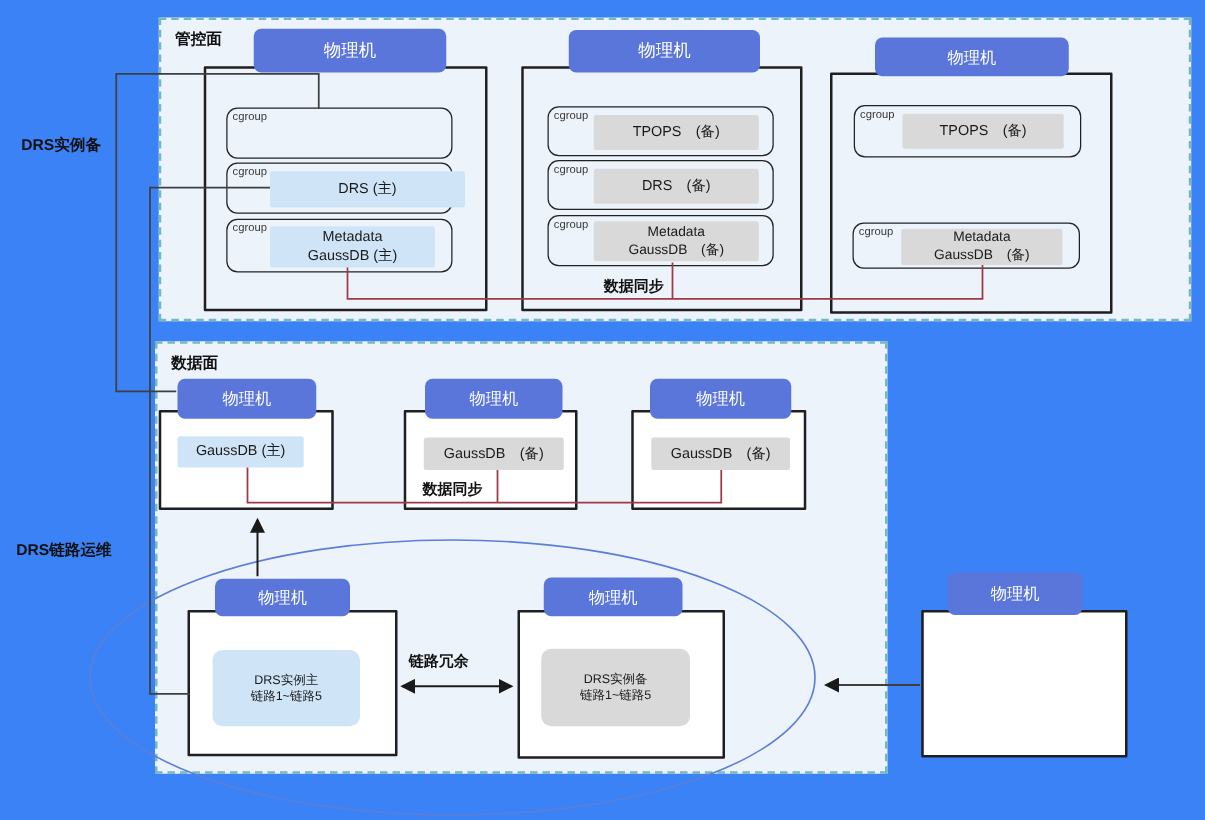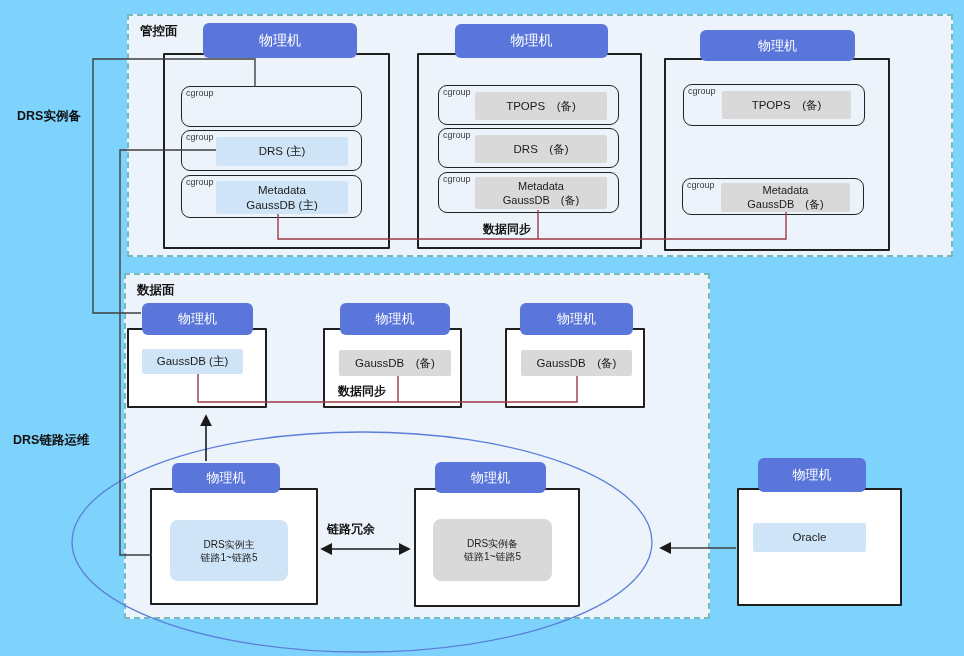--- a/index.html
+++ b/index.html
@@ -1,17 +1,17 @@
 <!DOCTYPE html>
 <html style="--header-blue: #5b76da; --light-blue: #cfe5f7; --gray-box: #d9d9d9; --panel-bg: #edf3fb; --panel-border: #74b9bd; --box-border: #1f1f1f; --sync-red: #9e3a47; --ellipse-blue: #5b7fd8; --connector-dark: #3f3f3f;"><head>
 <meta charset="utf-8">
 <style>
   html,body{margin:0;padding:0;background:#fff;}
   #stage{
-    position:relative;width:964px;height:656px;background:#7dd3fc;overflow:hidden;
+    position:relative;width:964px;height:656px;background:#3b82f6;overflow:hidden;
     font-family:"Liberation Sans","DejaVu Sans",sans-serif;color:#111;
   }
   .panel{position:absolute;border:2px dashed var(--panel-border);background:var(--panel-bg);z-index:0;box-sizing:border-box;}
   .panel-title{position:absolute;top:7px;left:11px;font-size:12.5px;font-weight:bold;color:#111;}
   .machine{position:absolute;z-index:2;}
   .m-header{position:absolute;background:var(--header-blue);color:#fff;text-align:center;
     border-radius:6px;font-size:13px;display:flex;align-items:center;justify-content:center;z-index:3;}
   .m-header.big{font-size:14px;}
   .m-box{position:absolute;background:#fff;border:2.5px solid var(--box-border);box-sizing:border-box;border-radius:1px;}
   .m-box.tinted{background:transparent;}
@@ -45,21 +45,21 @@
   </svg>
 
   <div class="machine" style="left:163px;top:23px;width:227px;height:226px;">
     <div class="m-header big" style="left:40px;top:0;width:154px;height:35px;">物理机</div>
     <div class="m-box tinted" style="left:0;top:30px;width:227px;height:196px;"></div>
     <div class="cgroup" style="left:18px;top:63px;width:181px;height:41px;">
       <span class="cgroup-tag">cgroup</span>
     </div>
     <div class="cgroup" style="left:18px;top:107px;width:181px;height:41px;">
       <span class="cgroup-tag">cgroup</span>
-      <div class="chip blue" style="left:34px;top:6px;width:132px;height:29px;">
+      <div class="chip blue" style="left:34px;top:6px;width:156px;height:29px;">
         <span>DRS (主)</span>
       </div>
     </div>
     <div class="cgroup" style="left:18px;top:152px;width:181px;height:43px;">
       <span class="cgroup-tag">cgroup</span>
       <div class="chip blue" style="left:34px;top:5px;width:132px;height:33px;">
         <span>Metadata</span>
         <span>GaussDB (主)</span>
       </div>
     </div>
@@ -145,23 +145,20 @@
     <div class="m-box" style="left:0;top:26px;width:166px;height:119px;"></div>
     <div class="chip gray rounded bold" style="left:19px;top:57px;width:119px;height:62px;">
       <span>DRS实例备</span>
       <span>链路1~链路5</span>
     </div>
   </div>
 
   <div class="machine" style="left:737px;top:458px;width:165px;height:148px;">
     <div class="m-header" style="left:21px;top:0;width:108px;height:34px;">物理机</div>
     <div class="m-box" style="left:0;top:30px;width:165px;height:118px;"></div>
-    <div class="chip blue" style="left:16px;top:65px;width:113px;height:29px;">
-      <span>Oracle</span>
-    </div>
   </div>
 
   <div class="flabel" style="left:17px;top:108px;font-size:12.5px;">DRS实例备</div>
   <div class="flabel" style="left:13px;top:432px;font-size:12.5px;">DRS链路运维</div>
   <div class="flabel" style="left:483px;top:221px;">数据同步</div>
   <div class="flabel" style="left:338px;top:383px;">数据同步</div>
   <div class="flabel" style="left:327px;top:521px;">链路冗余</div>
 
   <svg id="lines-layer" class="layer" width="964" height="656">
     <defs>

